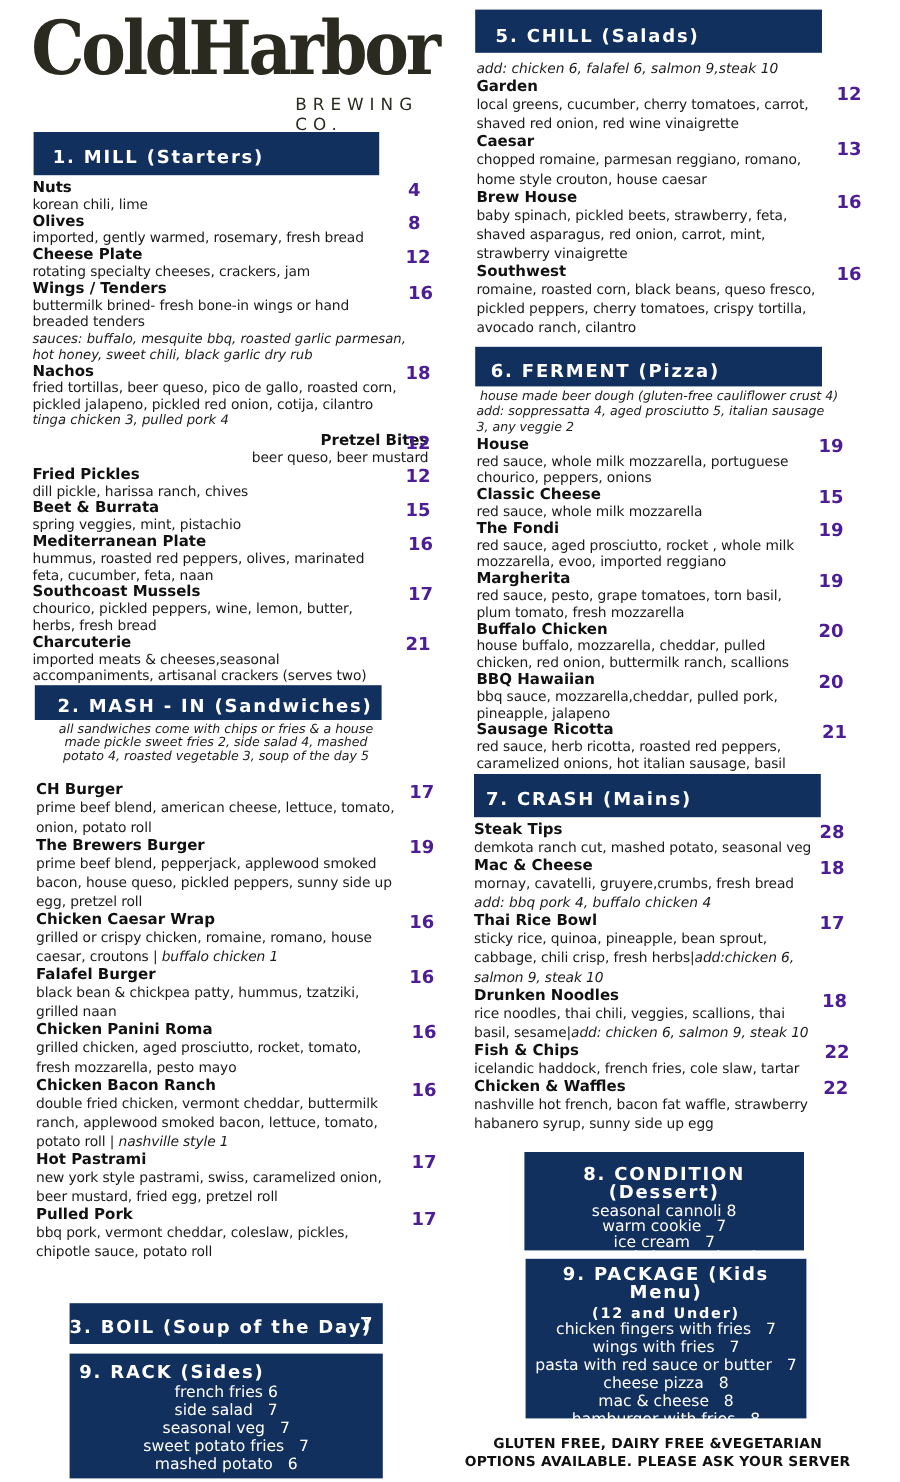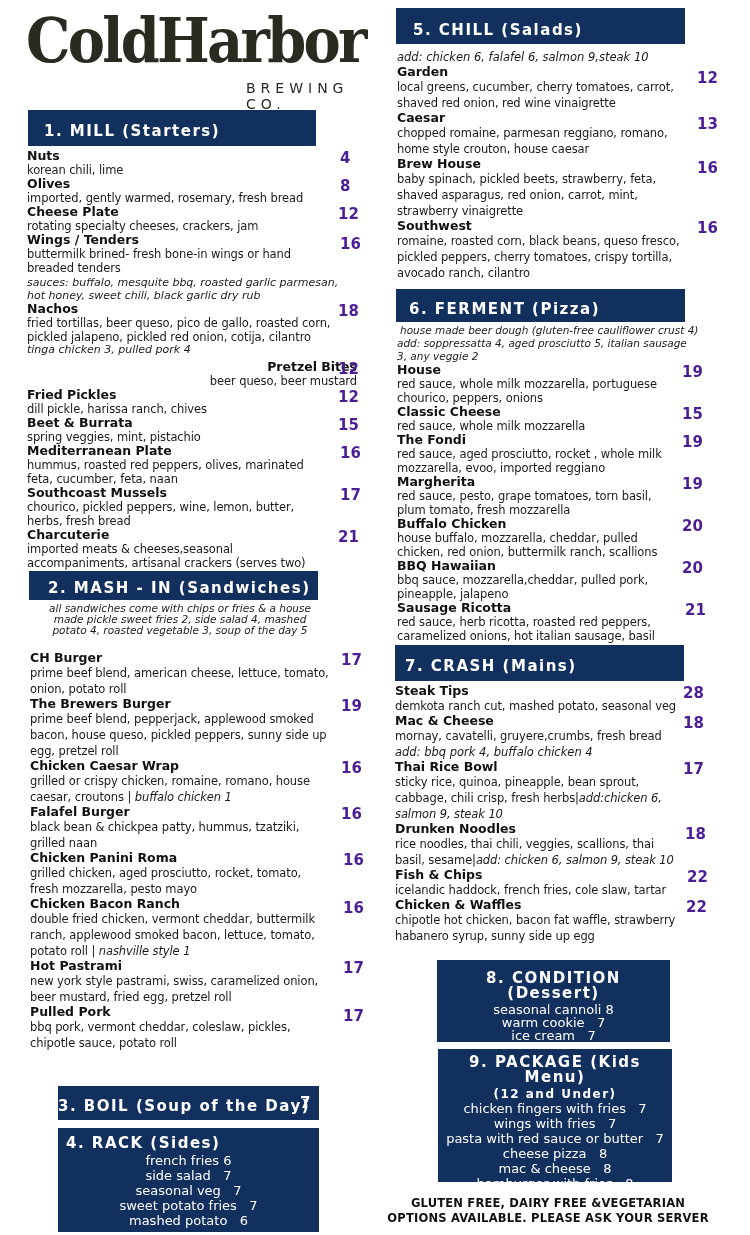--- a/index.html
+++ b/index.html
@@ -142,21 +142,21 @@
       <div class="item-desc" style="width:300px; line-height:16px;">bbq pork, vermont cheddar, coleslaw, pickles, chipotle sauce, potato roll</div>
     </div>
 </div>
 
 <div class="bar" style="left:58px; top:1086px; width:261px; height:34px; padding:10px 0 0 0;">
   <span class="bar-title">3. BOIL (Soup of the Day)</span>
   <span class="bar-title" style="position:absolute; left:242px; top:10px;">7</span>
 </div>
 
 <div class="bar" style="left:58px; top:1128px; width:261px; height:104px; padding:8px 0 0 8px;">
-  <div class="bar-title">4. RACK (Sides)</div>
+  <div class="bar-title">9. RACK (Sides)</div>
   <div class="box-list" style="margin-top:2px; margin-left:-8px;">
     <div>french fries 6</div>
     <div style="white-space:pre;">side salad   7</div>
     <div style="white-space:pre;">seasonal veg   7</div>
     <div style="white-space:pre;">sweet potato fries   7</div>
     <div style="white-space:pre;">mashed potato   6</div>
   </div>
 </div>
 
 <div class="bar" style="left:396px; top:8px; width:289px; height:36px; padding:12px 0 0 17px;">
@@ -255,21 +255,21 @@
       <div class="item-desc" style="width:292px; line-height:16px;"><span>rice noodles, thai chili, veggies, scallions, thai basil, sesame|</span><i>add: chicken 6, salmon 9, steak 10</i></div>
     </div>
   <div class="item">
       <div class="item-name">Fish &amp; Chips</div>
       <div class="item-price" style="left:292px;">22</div>
       <div class="item-desc" style="line-height:16px;">icelandic haddock, french fries, cole slaw, tartar</div>
     </div>
   <div class="item">
       <div class="item-name">Chicken &amp; Waffles</div>
       <div class="item-price" style="left:291px;">22</div>
-      <div class="item-desc" style="width:285px; line-height:16px;">chipotle hot chicken, bacon fat waffle, strawberry habanero syrup, sunny side up egg</div>
+      <div class="item-desc" style="width:285px; line-height:16px;">nashville hot french, bacon fat waffle, strawberry habanero syrup, sunny side up egg</div>
     </div>
 </div>
 
 <div class="bar" style="left:437px; top:960px; width:233px; height:82px; padding:11px 0 0 0; text-align:center;">
   <div class="bar-title">8. CONDITION (Dessert)</div>
   <div class="box-list" style="line-height:13px; margin-top:2px;">
     <div>seasonal cannoli 8</div>
     <div style="white-space:pre;">warm cookie   7</div>
     <div style="white-space:pre;">ice cream   7</div>
     <div style="white-space:pre;">seasonal cheesecake   9</div>

